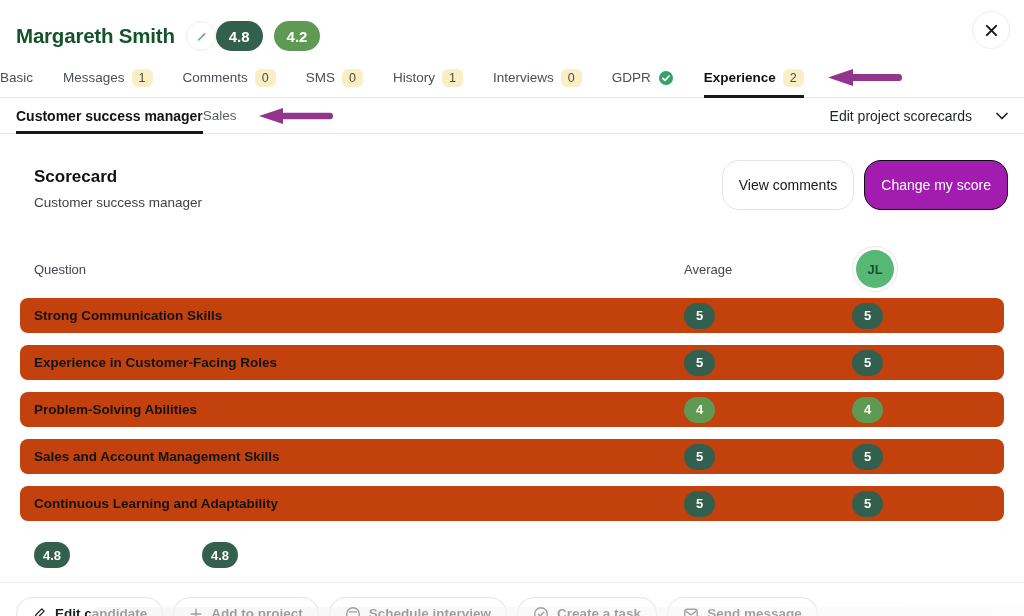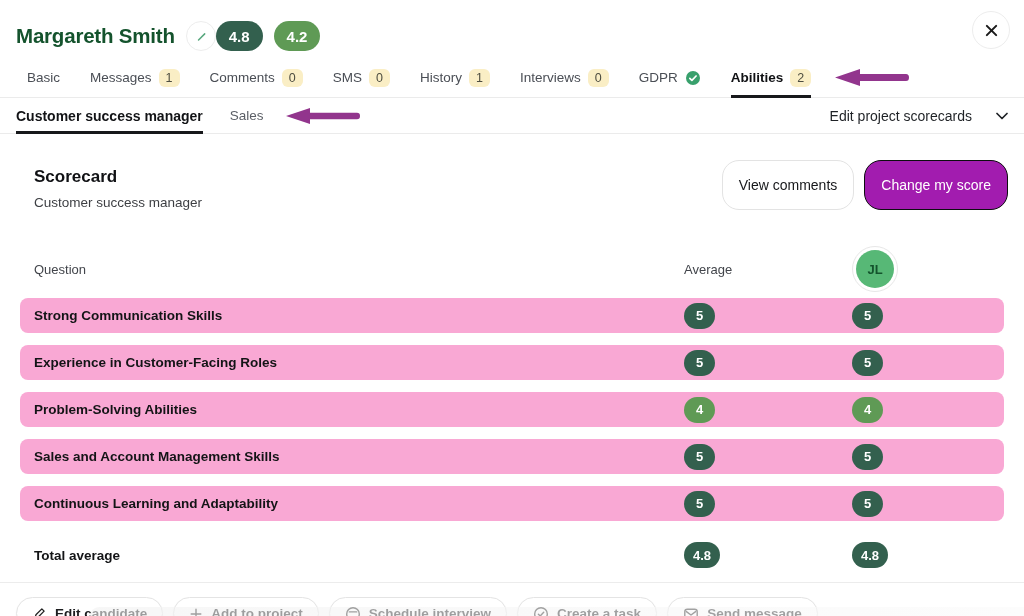--- a/index.html
+++ b/index.html
@@ -43,42 +43,42 @@
   .score-badge:first-of-type{margin-left:16px;}
   .score-badge + .score-badge{margin-left:11px;}
   .close-btn{
     position:absolute;top:11px;right:14px;width:38px;height:38px;border-radius:50%;
     background:#fff;border:1px solid #ededed;display:flex;align-items:center;justify-content:center;
     cursor:pointer;
   }
   
   .tabs{
     display:flex;align-items:center;gap:30px;
-    height:40px;padding:0 27px;border-bottom:1px solid var(--divider);
+    height:40px;padding:0 0;border-bottom:1px solid var(--divider);
     font-size:13.5px;color:#4a4e55;
   }
   .tab{display:flex;align-items:center;gap:7px;height:100%;position:relative;cursor:pointer;white-space:nowrap;}
   .tab.active{color:#101114;font-weight:bold;}
   .tab.active::after{
     content:"";position:absolute;left:0;right:0;bottom:-1px;height:3px;background:#17181b;
   }
   .count-badge{
     background:var(--badge-yellow);color:#4d4d40;border-radius:6px;
     padding:2px 7px;font-size:12.5px;font-weight:normal;
   }
   .arrow-annot{flex:0 0 auto;}
   
   .subtabs{
     display:flex;align-items:center;height:36px;
     padding:0 16px;border-bottom:1px solid var(--divider);
   }
   .subtab{height:100%;display:flex;align-items:center;position:relative;cursor:pointer;}
   .subtab.active{font-size:14px;font-weight:bold;color:#121316;}
   .subtab.active::after{content:"";position:absolute;left:0;right:0;bottom:-1px;height:3px;background:#17181b;}
-  .subtab.plain{font-size:13.5px;color:#5b5f66;margin-left:27px;}
+  .subtab.plain{font-size:13.5px;color:#5b5f66;}
   .subtabs .arrow-annot{margin-left:22px;}
   .edit-scorecards{
     margin-left:auto;display:flex;align-items:center;gap:24px;
     font-size:14px;color:#1f2226;cursor:pointer;
   }
   
   .scorecard-head{display:flex;align-items:flex-end;padding:20px 16px 0 16px;margin-left:18px;}
   .scorecard-title{font-size:17px;font-weight:bold;color:#101114;}
   .scorecard-sub{font-size:13.5px;color:#3d3f43;margin-top:8px;}
   .head-actions{margin-left:auto;display:flex;gap:10px;margin-top:6px;}
@@ -100,21 +100,21 @@
   .avatar{
     width:46px;height:46px;border-radius:50%;background:#fff;border:1px solid #e7e7e7;
     display:flex;align-items:center;justify-content:center;
   }
   .avatar-inner{
     width:38px;height:38px;border-radius:50%;background:var(--avatar-green);
     color:#14532d;font-size:13px;font-weight:bold;display:flex;align-items:center;justify-content:center;
   }
   .trow{
     display:flex;align-items:center;height:35px;padding:0 14px;margin-bottom:12px;
-    background:#f9a8d4;border-radius:8px;
+    background:#c2410c;border-radius:8px;
   }
   .trow .col-q{font-size:13.5px;font-weight:bold;color:#131416;}
   .trow.total{background:transparent;height:44px;margin-bottom:0;}
   .score-pill{
     display:inline-flex;align-items:center;justify-content:center;
     min-width:31px;height:26px;padding:0 9px;border-radius:13px;
     background:var(--green-dark);color:#fff;font-size:13px;font-weight:bold;
   }
   .score-pill[data-score="4"],.score-pill[data-score="4.2"],
   .score-badge[data-score="4.2"]{background:var(--green-mid);}
@@ -180,21 +180,21 @@
   <div class="tab">
     <span>GDPR</span>
     <span>
       <svg width="16" height="16" viewBox="0 0 16 16">
           <circle cx="8" cy="8" r="7" fill="#38a06c"></circle>
           <path d="M4.8 8.3l2.1 2.1 4.2-4.4" stroke="#fff" stroke-width="1.7" fill="none" stroke-linecap="round" stroke-linejoin="round"></path>
         </svg>
     </span>
   </div>
   <div class="tab active">
-    <span>Abilities</span>
+    <span>Experience</span>
     <span class="count-badge">2</span>
   </div>
   <span class="arrow-annot" style="margin-left:-6px;">
     <svg width="74" height="17" viewBox="0 0 74 17">
         <path d="M0 8.5 L25 0 L25 5 L71 5 Q74 5 74 8.5 Q74 12 71 12 L25 12 L25 17 Z" fill="#92358d"></path>
       </svg>
   </span>
 </nav>
 
 <div class="subtabs">
@@ -265,21 +265,20 @@
     <div class="col-rev"><span class="score-pill" data-score="5">5</span></div>
   </div>
 
   <div class="trow">
     <div class="col-q">Continuous Learning and Adaptability</div>
     <div class="col-avg"><span class="score-pill" data-score="5">5</span></div>
     <div class="col-rev"><span class="score-pill" data-score="5">5</span></div>
   </div>
 
   <div class="trow total">
-    <div class="col-q">Total average</div>
     <div class="col-avg"><span class="score-pill" data-score="4.8">4.8</span></div>
     <div class="col-rev"><span class="score-pill" data-score="4.8">4.8</span></div>
   </div>
 </div>
 
 <div class="footer">
   <button class="footer-btn">
     <span>
       <svg width="15" height="15" viewBox="0 0 16 16">
           <path d="M3.2 12.8l1-3.4 6.3-6.3 2.4 2.4-6.3 6.3-3.4 1z" stroke="#222" stroke-width="1.4" fill="none" stroke-linejoin="round"></path>

